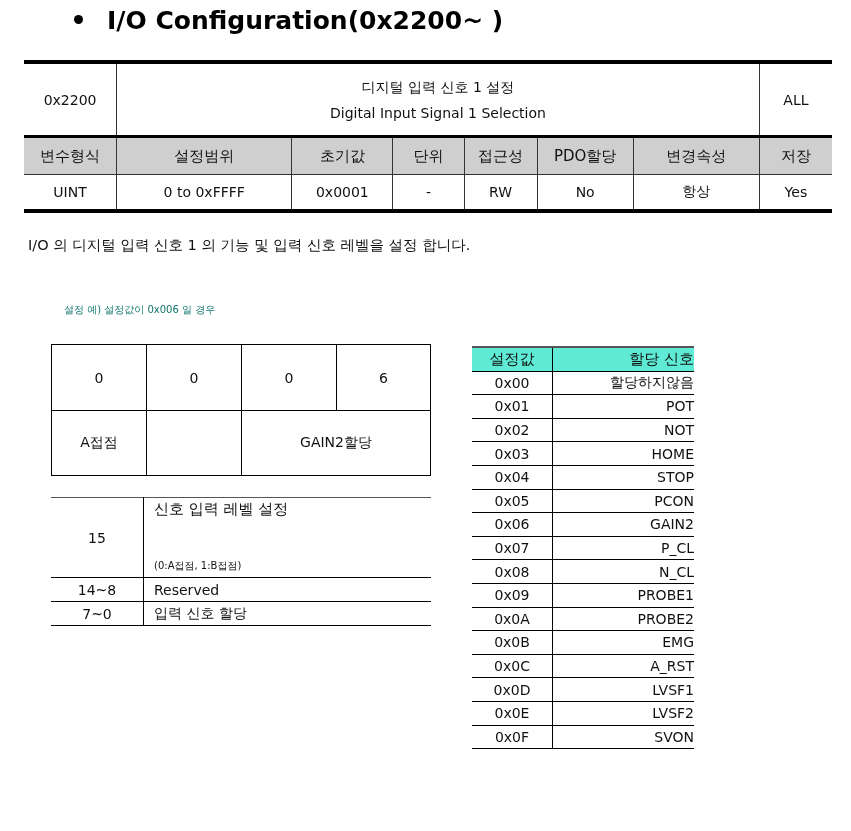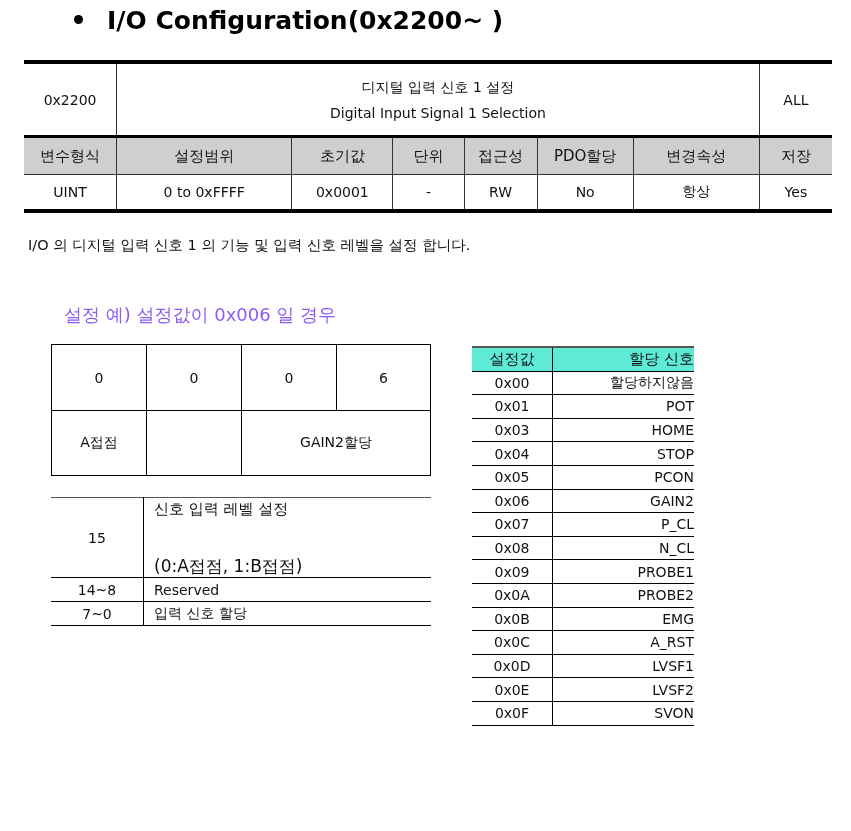--- a/index.html
+++ b/index.html
@@ -17,38 +17,38 @@
   .ptab { left:24px; top:60px; width:808px; border-top:4px solid #000; border-bottom:4px solid #000; }
   .ptab td { border-left:1px solid #333; border-right:1px solid #333; }
   .ptab td:first-child { border-left:none; }
   .ptab td:last-child { border-right:none; }
   .ptab tr.r1 td { height:71px; }
   .ptab tr.hdr td { background:#cfcfcf; height:36px; border-top:3px solid #000; border-bottom:1px solid #333; font-size:15px; }
   .ptab tr.val td { height:34px; }
   .desc-line { line-height:26px; }
 
   .para { position:absolute; left:28px; top:236px; font-size:14.5px; color:#111; }
-  .example { position:absolute; left:64px; top:303px; font-size:18px; color:#8b5cf6; }
+  .example { position:absolute; left:64px; top:303px; font-size:10px; color:#0f766e; }
 
   
   .bitbox { left:51px; top:344px; width:380px; border:1px solid #000; }
   .bitbox td { border:1px solid #000; font-size:14px; }
   .bitbox tr.a td { height:65px; }
   .bitbox tr.b td { height:64px; }
 
   
   .bittab { left:51px; top:497px; width:380px; border-top:1px solid #555; }
   .bittab td { border-bottom:1px solid #000; font-size:14px; }
   .bittab td.c1 { width:92px; border-right:1px solid #000; }
   .bittab td.c2 { text-align:left; padding-left:10px; }
   .bittab tr.h td { background:#cfcfcf; height:24px; font-size:14.5px; }
   .bittab td.c2.h { text-align:center; padding-left:0; }
   .bittab tr.r15 td { height:56px; }
   .bittab tr.r15 .l1 { font-size:15px; line-height:22px; }
-  .bittab tr.r15 .l2 { font-size:17px; line-height:22px;margin-top:35px; }
+  .bittab tr.r15 .l2 { font-size:10px; line-height:22px;margin-top:35px; }
   .bittab tr.rr td { height:23px; }
 
   
   .sigtab { left:472px; top:346px; width:222px; border-top:2px solid #555; }
   .sigtab td { border-bottom:1px solid #000; font-size:14px; height:22.6px; }
   .sigtab td.c1 { width:80px; border-right:1px solid #000; }
   .sigtab td.c2 { text-align:right; padding-left:8px; }
   .sigtab tr.h td { background:#5eead4; font-size:15px; }
   .sigtab tr.h td.c2 { text-align:right; padding-left:0; }
 </style>
@@ -139,20 +139,24 @@
   </tr>
   <tr>
         <td class="c1">0x00</td>
         <td class="c2">할당하지않음</td>
       </tr>
   <tr>
         <td class="c1">0x01</td>
         <td class="c2">POT</td>
       </tr>
   <tr>
+        <td class="c1">0x02</td>
+        <td class="c2">NOT</td>
+      </tr>
+  <tr>
         <td class="c1">0x03</td>
         <td class="c2">HOME</td>
       </tr>
   <tr>
         <td class="c1">0x04</td>
         <td class="c2">STOP</td>
       </tr>
   <tr>
         <td class="c1">0x05</td>
         <td class="c2">PCON</td>

